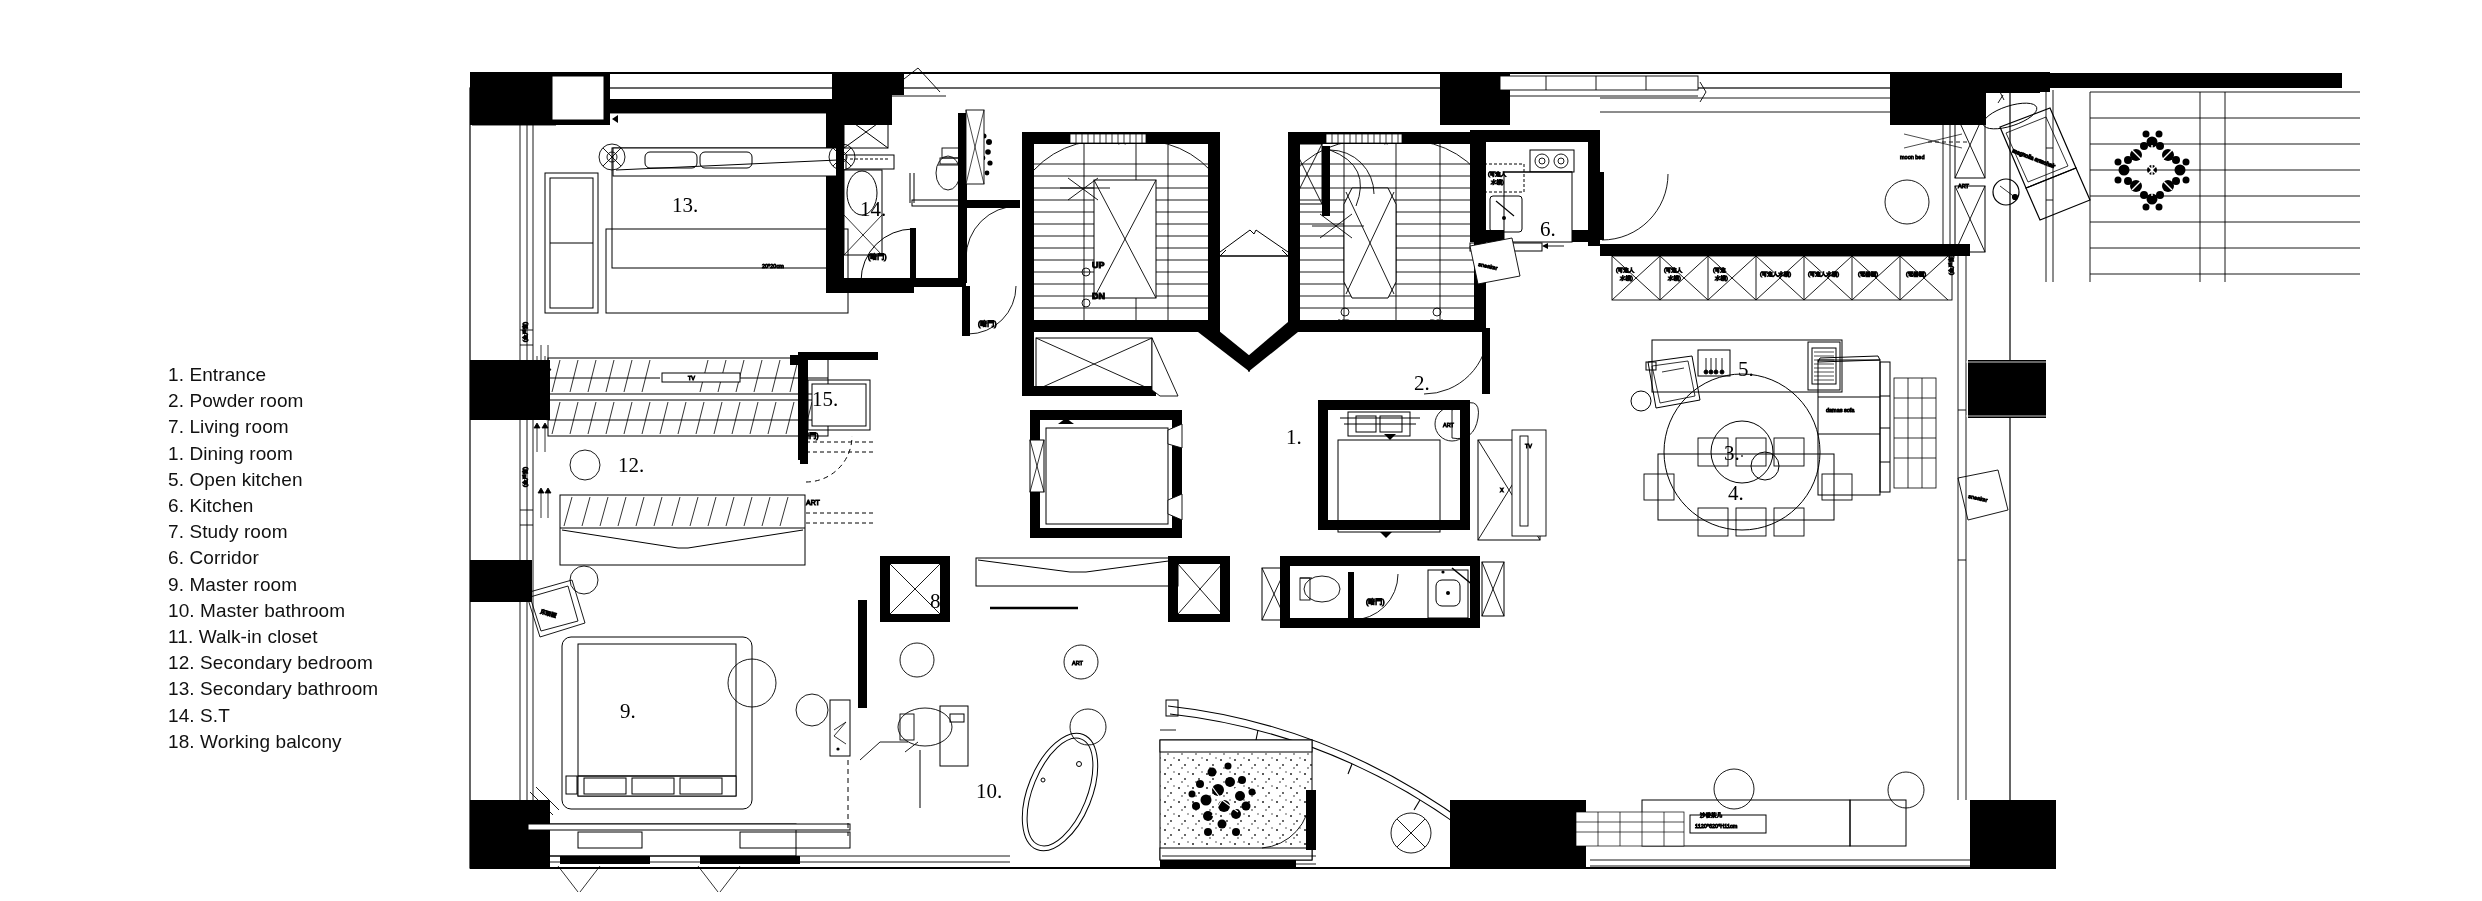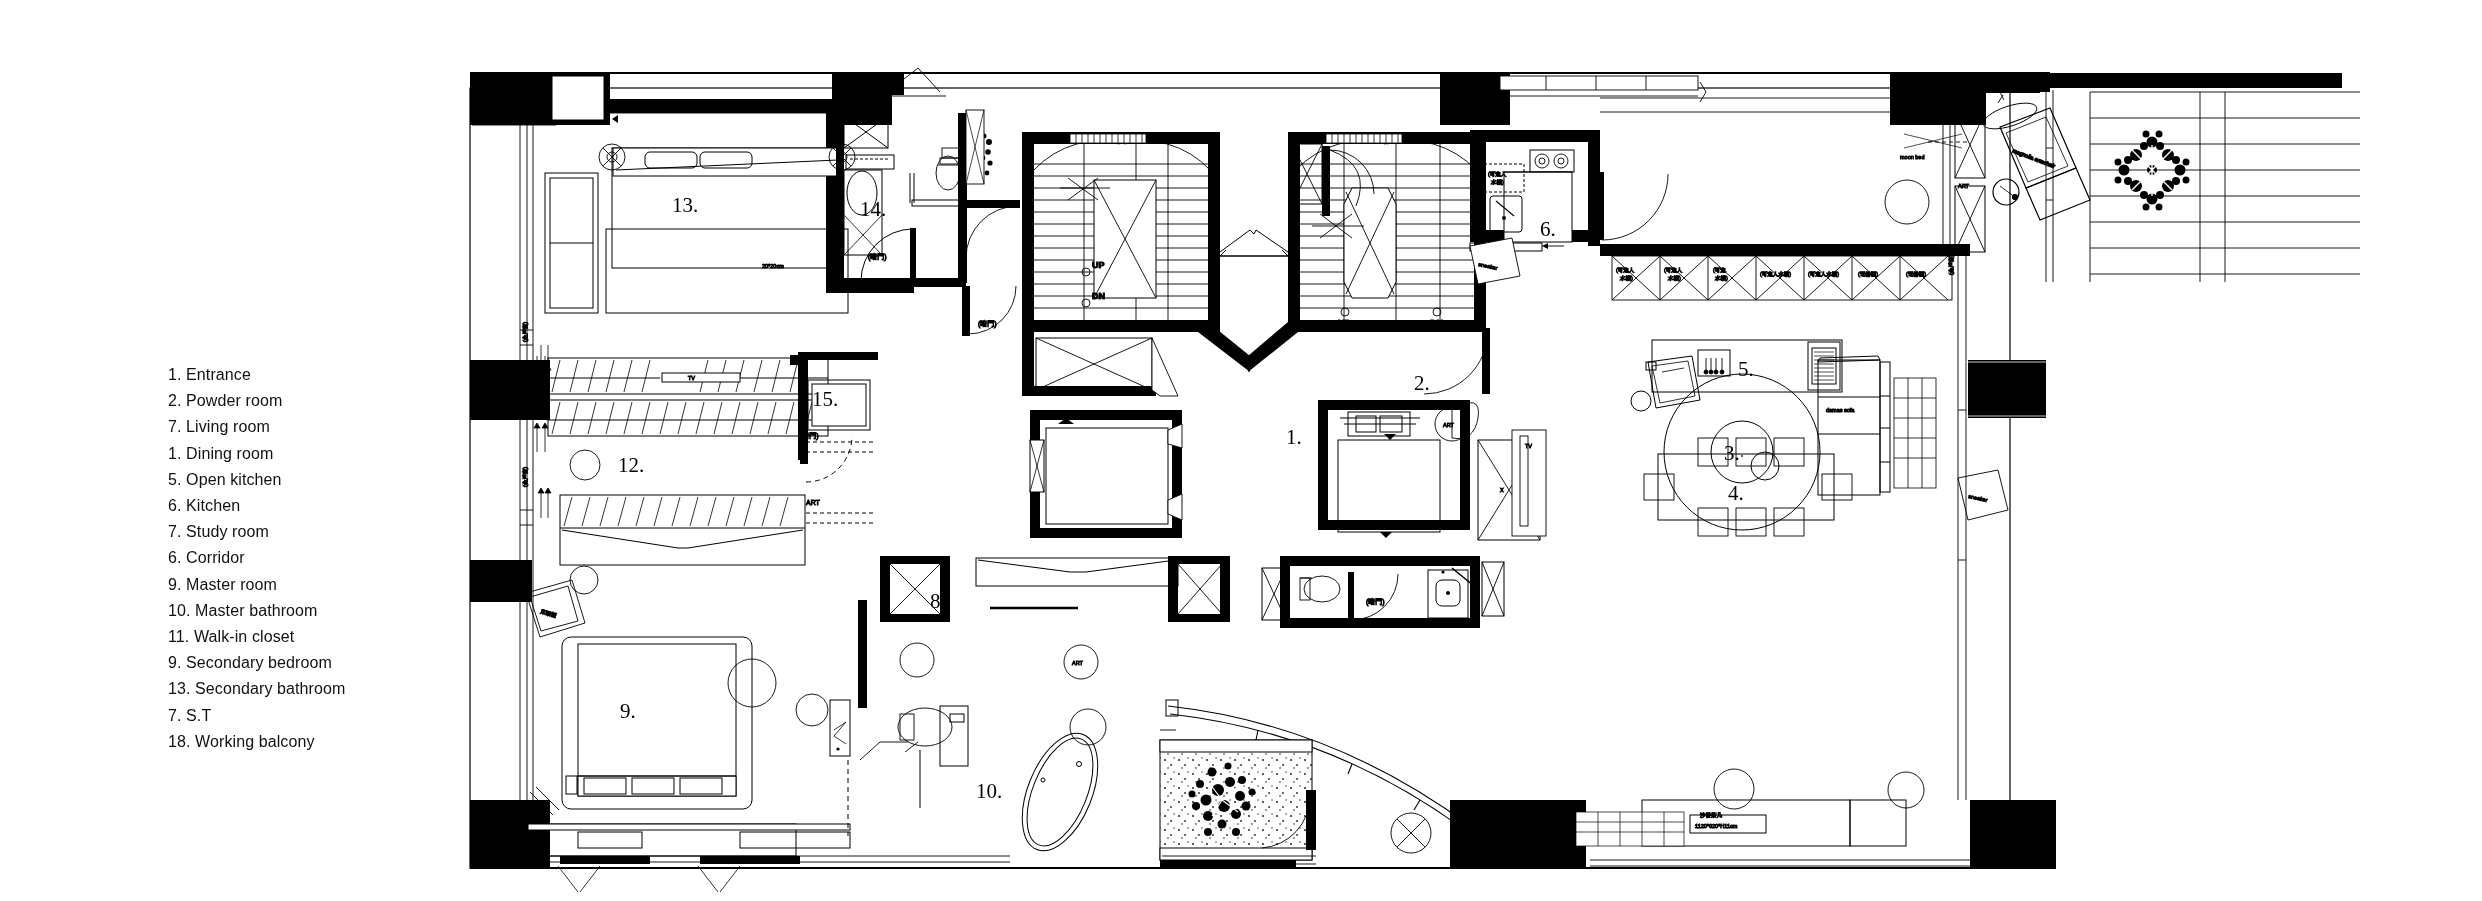--- a/index.html
+++ b/index.html
@@ -16,21 +16,21 @@
     overflow: hidden;
   }
   
   #legend {
     position: absolute;
     left: 168px;
     top: 362px;
     width: 260px;
   }
   #legend .legend-item {
-    font-size: 16px;
+    font-size: 19px;
     line-height: 26.2px;
     color: #111111;
     white-space: nowrap;
     letter-spacing: 0.1px;
   }
   
   #plan-canvas {
     position: absolute;
     left: 0; top: 0;
     width: 2482px;
@@ -69,23 +69,23 @@
     <div class="legend-item">2. Powder room</div>
     <div class="legend-item">7. Living room</div>
     <div class="legend-item">1. Dining room</div>
     <div class="legend-item">5. Open kitchen</div>
     <div class="legend-item">6. Kitchen</div>
     <div class="legend-item">7. Study room</div>
     <div class="legend-item">6. Corridor</div>
     <div class="legend-item">9. Master room</div>
     <div class="legend-item">10. Master bathroom</div>
     <div class="legend-item">11. Walk-in closet</div>
-    <div class="legend-item">9. Secondary bedroom</div>
+    <div class="legend-item">12. Secondary bedroom</div>
     <div class="legend-item">13. Secondary bathroom</div>
-    <div class="legend-item">7. S.T</div>
+    <div class="legend-item">14. S.T</div>
     <div class="legend-item">18. Working balcony</div>
   </div>
 
   <div id="plan-canvas">
     <svg width="2482" height="901" viewBox="0 0 2482 901" xmlns="http://www.w3.org/2000/svg">
       <defs>
         <pattern id="terrazzo" width="14" height="14" patternUnits="userSpaceOnUse">
           <rect width="14" height="14" fill="#fff"></rect>
           <circle cx="3" cy="4" r="1" fill="#222"></circle>
           <circle cx="9" cy="9" r="0.9" fill="#222"></circle>

